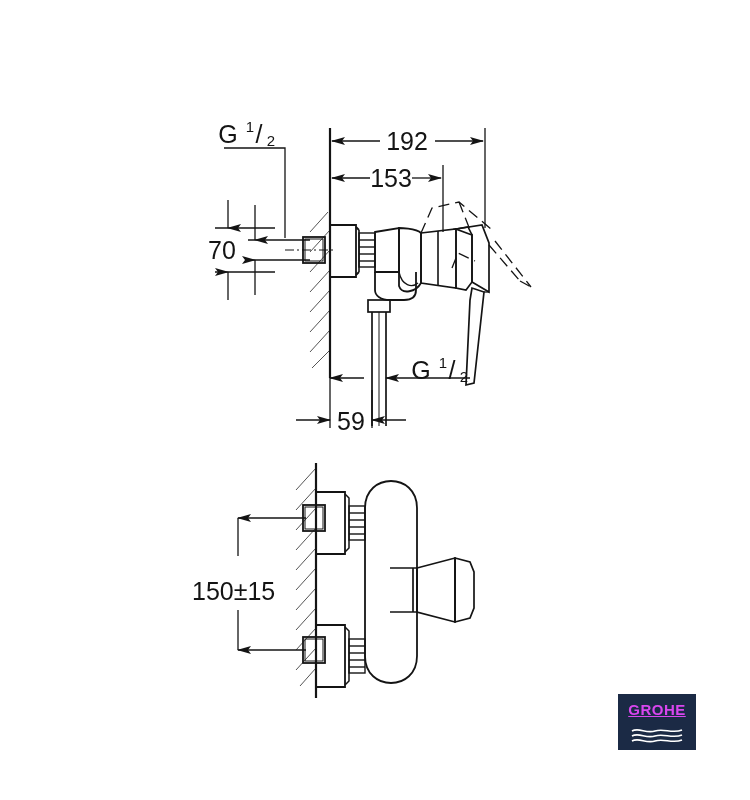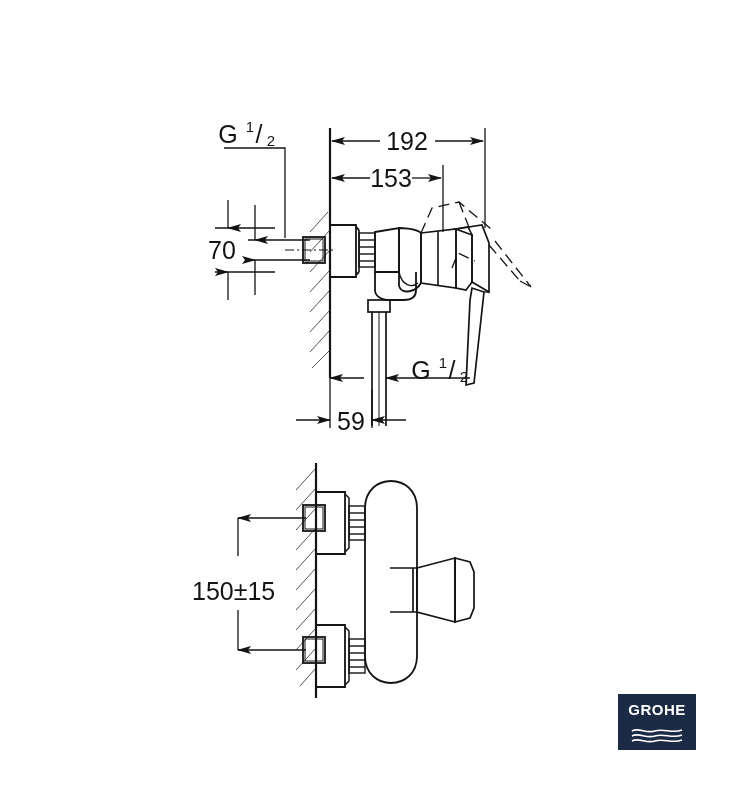--- a/index.html
+++ b/index.html
@@ -48,27 +48,28 @@
     top: 694px;
     width: 78px;
     height: 56px;
     background: #1b2a45;
     display: flex;
     flex-direction: column;
     align-items: center;
     justify-content: center;
   }
   .logo-word {
-    color: #ffffff;
+    color: #d946ef;
     font-family: "Liberation Sans", sans-serif;
     font-weight: bold;
     font-size: 15px;
     letter-spacing: 0.5px;
     line-height: 1;
     margin-bottom: 10px;
+    text-decoration: underline;
   }
   .logo-waves {
     display: block;
   }
 </style>
 </head>
 <body>
 
 <div id="drawing-root">
 

